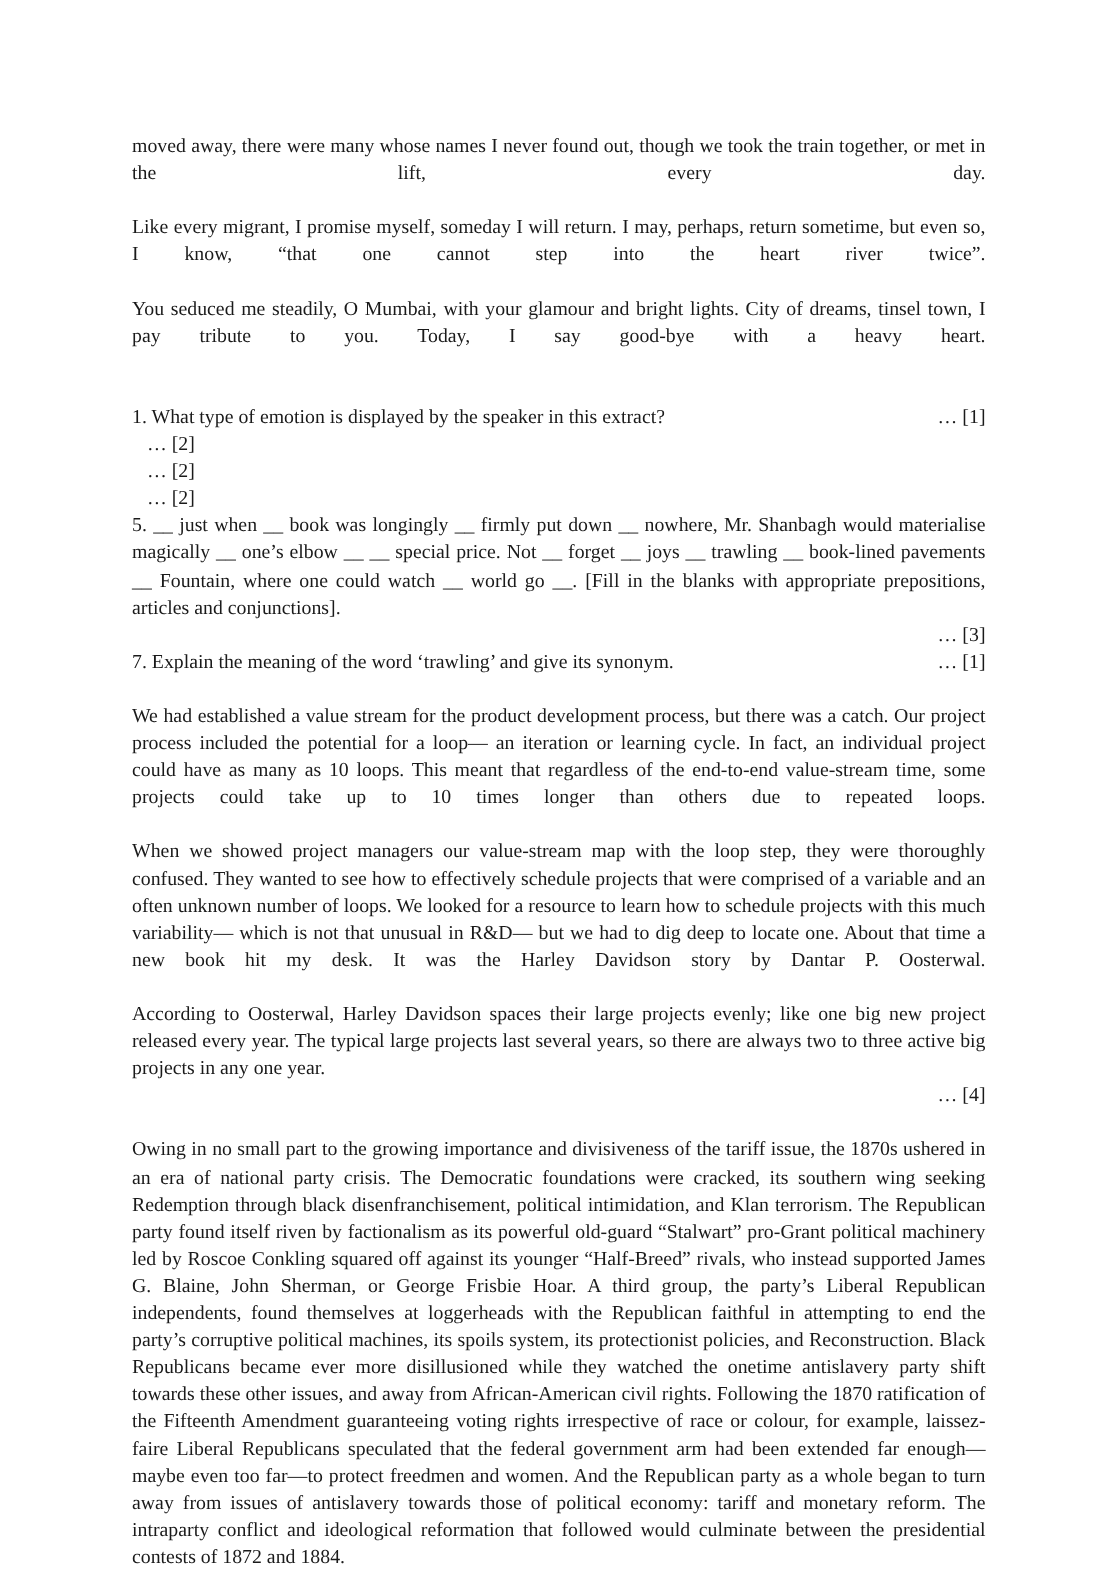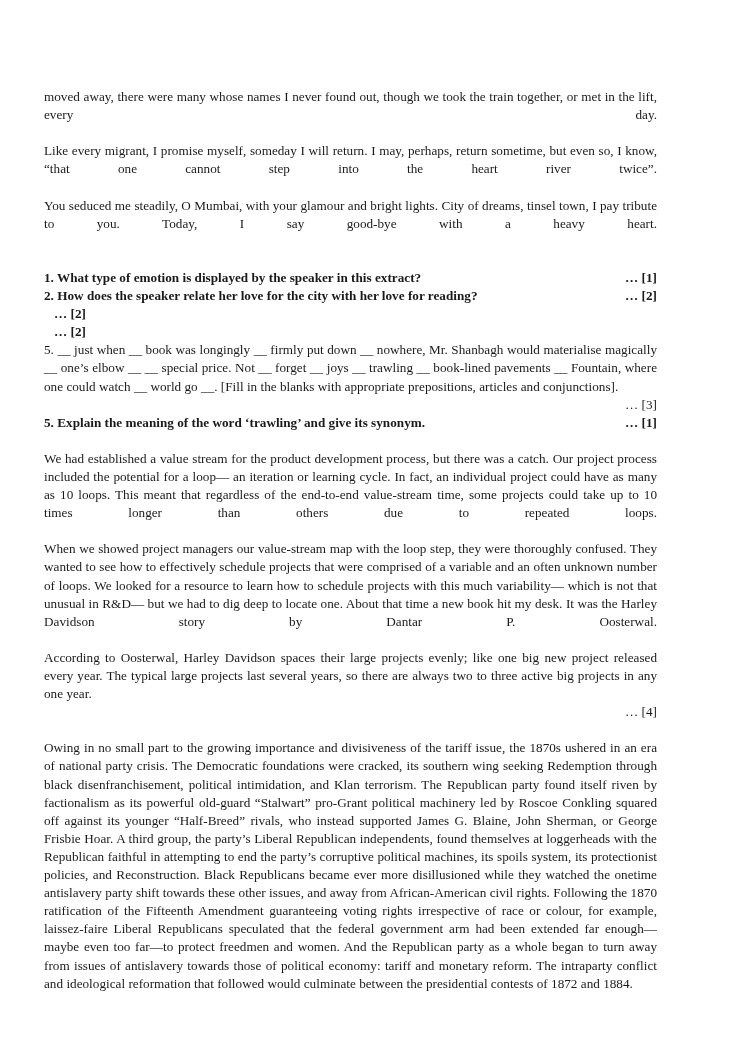--- a/index.html
+++ b/index.html
@@ -12,21 +12,21 @@
     height: 1052px;
     overflow: hidden;
     font-family: "Liberation Serif", "DejaVu Serif", serif;
     color: #1a1a1a;
   }
   .page {
     position: relative;
     width: 744px;
     height: 1052px;
     box-sizing: border-box;
-    padding: 88px 87px 0 44px;
+    padding: 88px 87px 0 88px;
     background: #ffffff;
   }
   .body-text {
     font-size: 13.2px;
     line-height: 18.1px;
     text-align: justify;
     text-justify: inter-word;
     letter-spacing: 0.01px;
   }
   .para {
@@ -41,21 +41,20 @@
   }
   .para.nostretch::after { content: none; display: none; }
   .spacer {
     height: 18.1px;
   }
   .qline {
     display: flex;
     align-items: center;
     justify-content: space-between;
     white-space: nowrap;
-    font-weight: bold;
   }
   .qline .qtext {
     flex: 0 1 auto;
     overflow: hidden;
   }
   .qline .qmarks {
     flex: 0 0 auto;
     text-align: right;
     padding-left: 10px;
   }
@@ -81,41 +80,40 @@
     <div class="spacer"></div>
 
     <div>
 
       <div class="qline">
         <span class="qtext"><span>1.</span> <span>What type of emotion is displayed by the speaker in this extract?</span></span>
         <span class="qmarks">… [1]</span>
       </div>
 
       <div class="qline">
-        <span class="qtext"><span>2.</span> <span>How does the speaker relate her love for the city with her love for reading?</span></span>
         <span class="qmarks">… [2]</span>
       </div>
 
       <div class="qline">
         <span class="qmarks">… [2]</span>
       </div>
 
       <div class="qline">
         <span class="qmarks">… [2]</span>
       </div>
 
     </div>
 
     <div>
       <p class="para nostretch">5. __ just when __ book was longingly __ firmly put down __ nowhere, Mr. Shanbagh would materialise magically __ one’s elbow __ __ special price. Not __ forget __ joys __ trawling __ book-lined pavements __ Fountain, where one could watch __ world go __. [Fill in the blanks with appropriate prepositions, articles and conjunctions].</p>
       <span class="marks-right">… [3]</span>
     </div>
 
     <div class="qline">
-      <span class="qtext">5. Explain the meaning of the word ‘trawling’ and give its synonym.</span>
+      <span class="qtext">7. Explain the meaning of the word ‘trawling’ and give its synonym.</span>
       <span class="qmarks">… [1]</span>
     </div>
 
     <div class="spacer"></div>
 
     <div>
       <p class="para">We had established a value stream for the product development process, but there was a catch. Our project process included the potential for a loop— an iteration or learning cycle. In fact, an individual project could have as many as 10 loops. This meant that regardless of the end-to-end value-stream time, some projects could take up to 10 times longer than others due to repeated loops.</p>
       <p class="para">When we showed project managers our value-stream map with the loop step, they were thoroughly confused. They wanted to see how to effectively schedule projects that were comprised of a variable and an often unknown number of loops. We looked for a resource to learn how to schedule projects with this much variability— which is not that unusual in R&amp;D— but we had to dig deep to locate one. About that time a new book hit my desk. It was the Harley Davidson story by Dantar P. Oosterwal.</p>
       <p class="para nostretch">According to Oosterwal, Harley Davidson spaces their large projects evenly; like one big new project released every year. The typical large projects last several years, so there are always two to three active big projects in any one year.</p>
       <span class="marks-right">… [4]</span>

